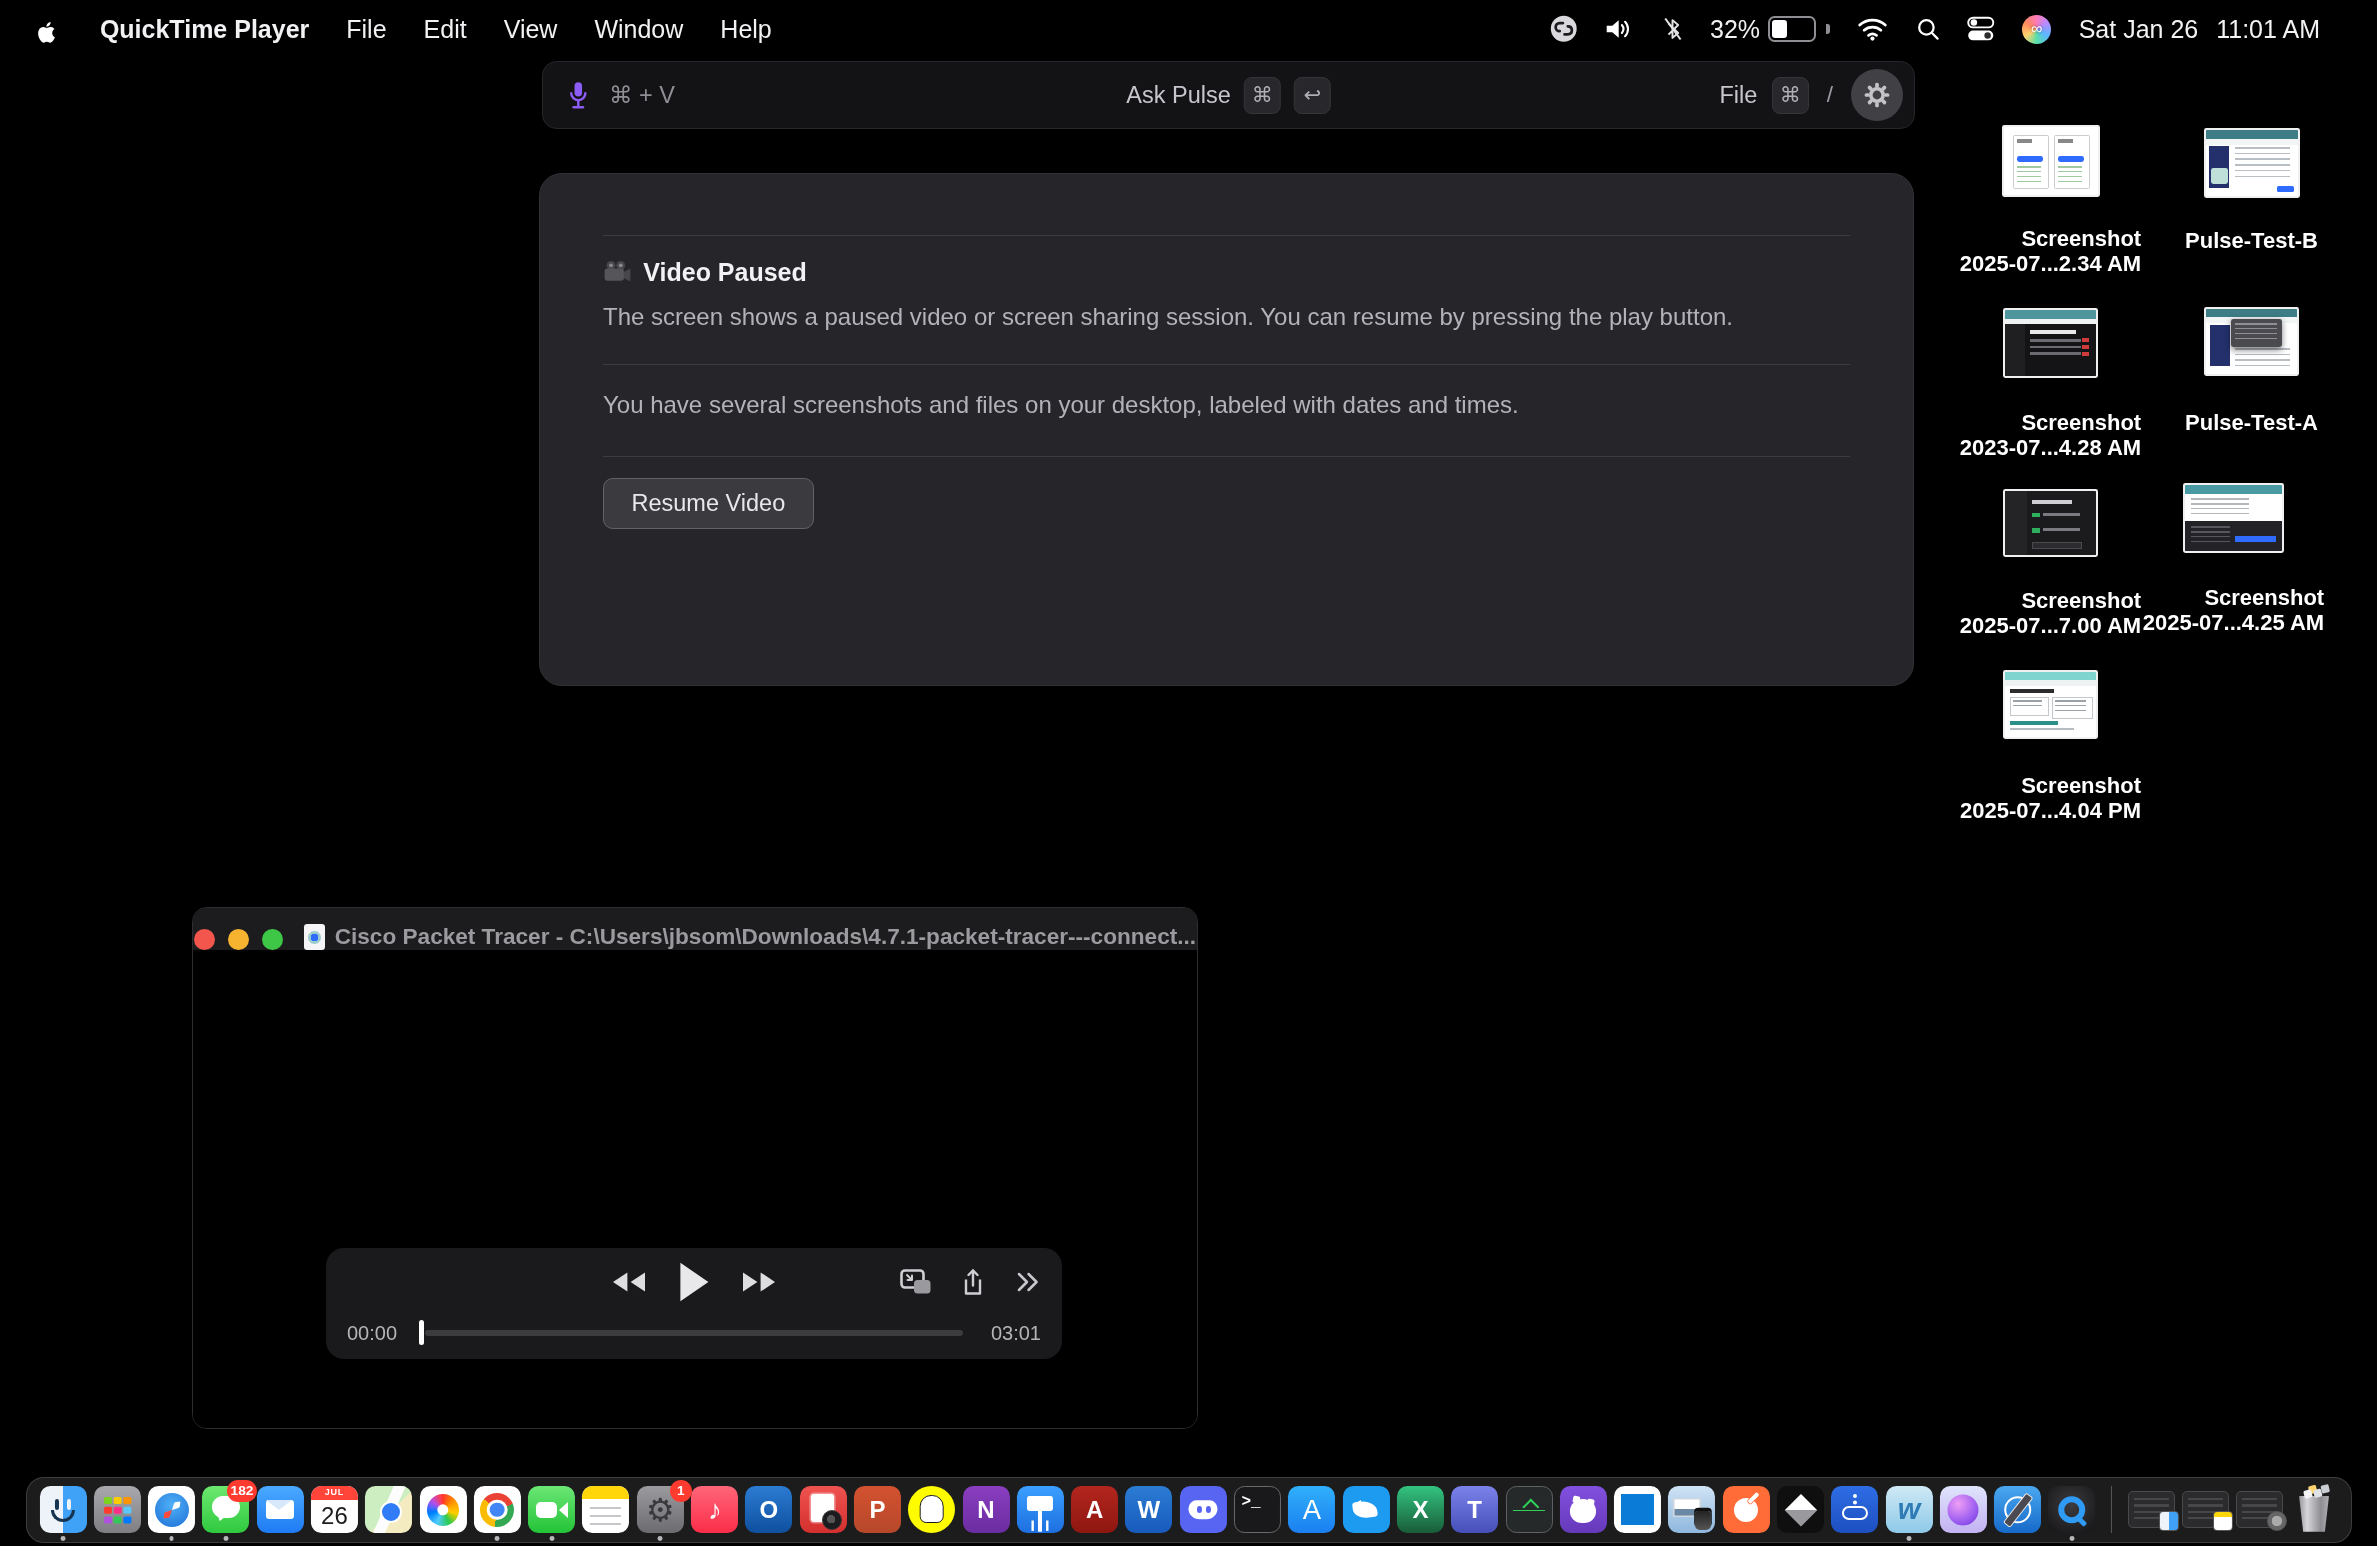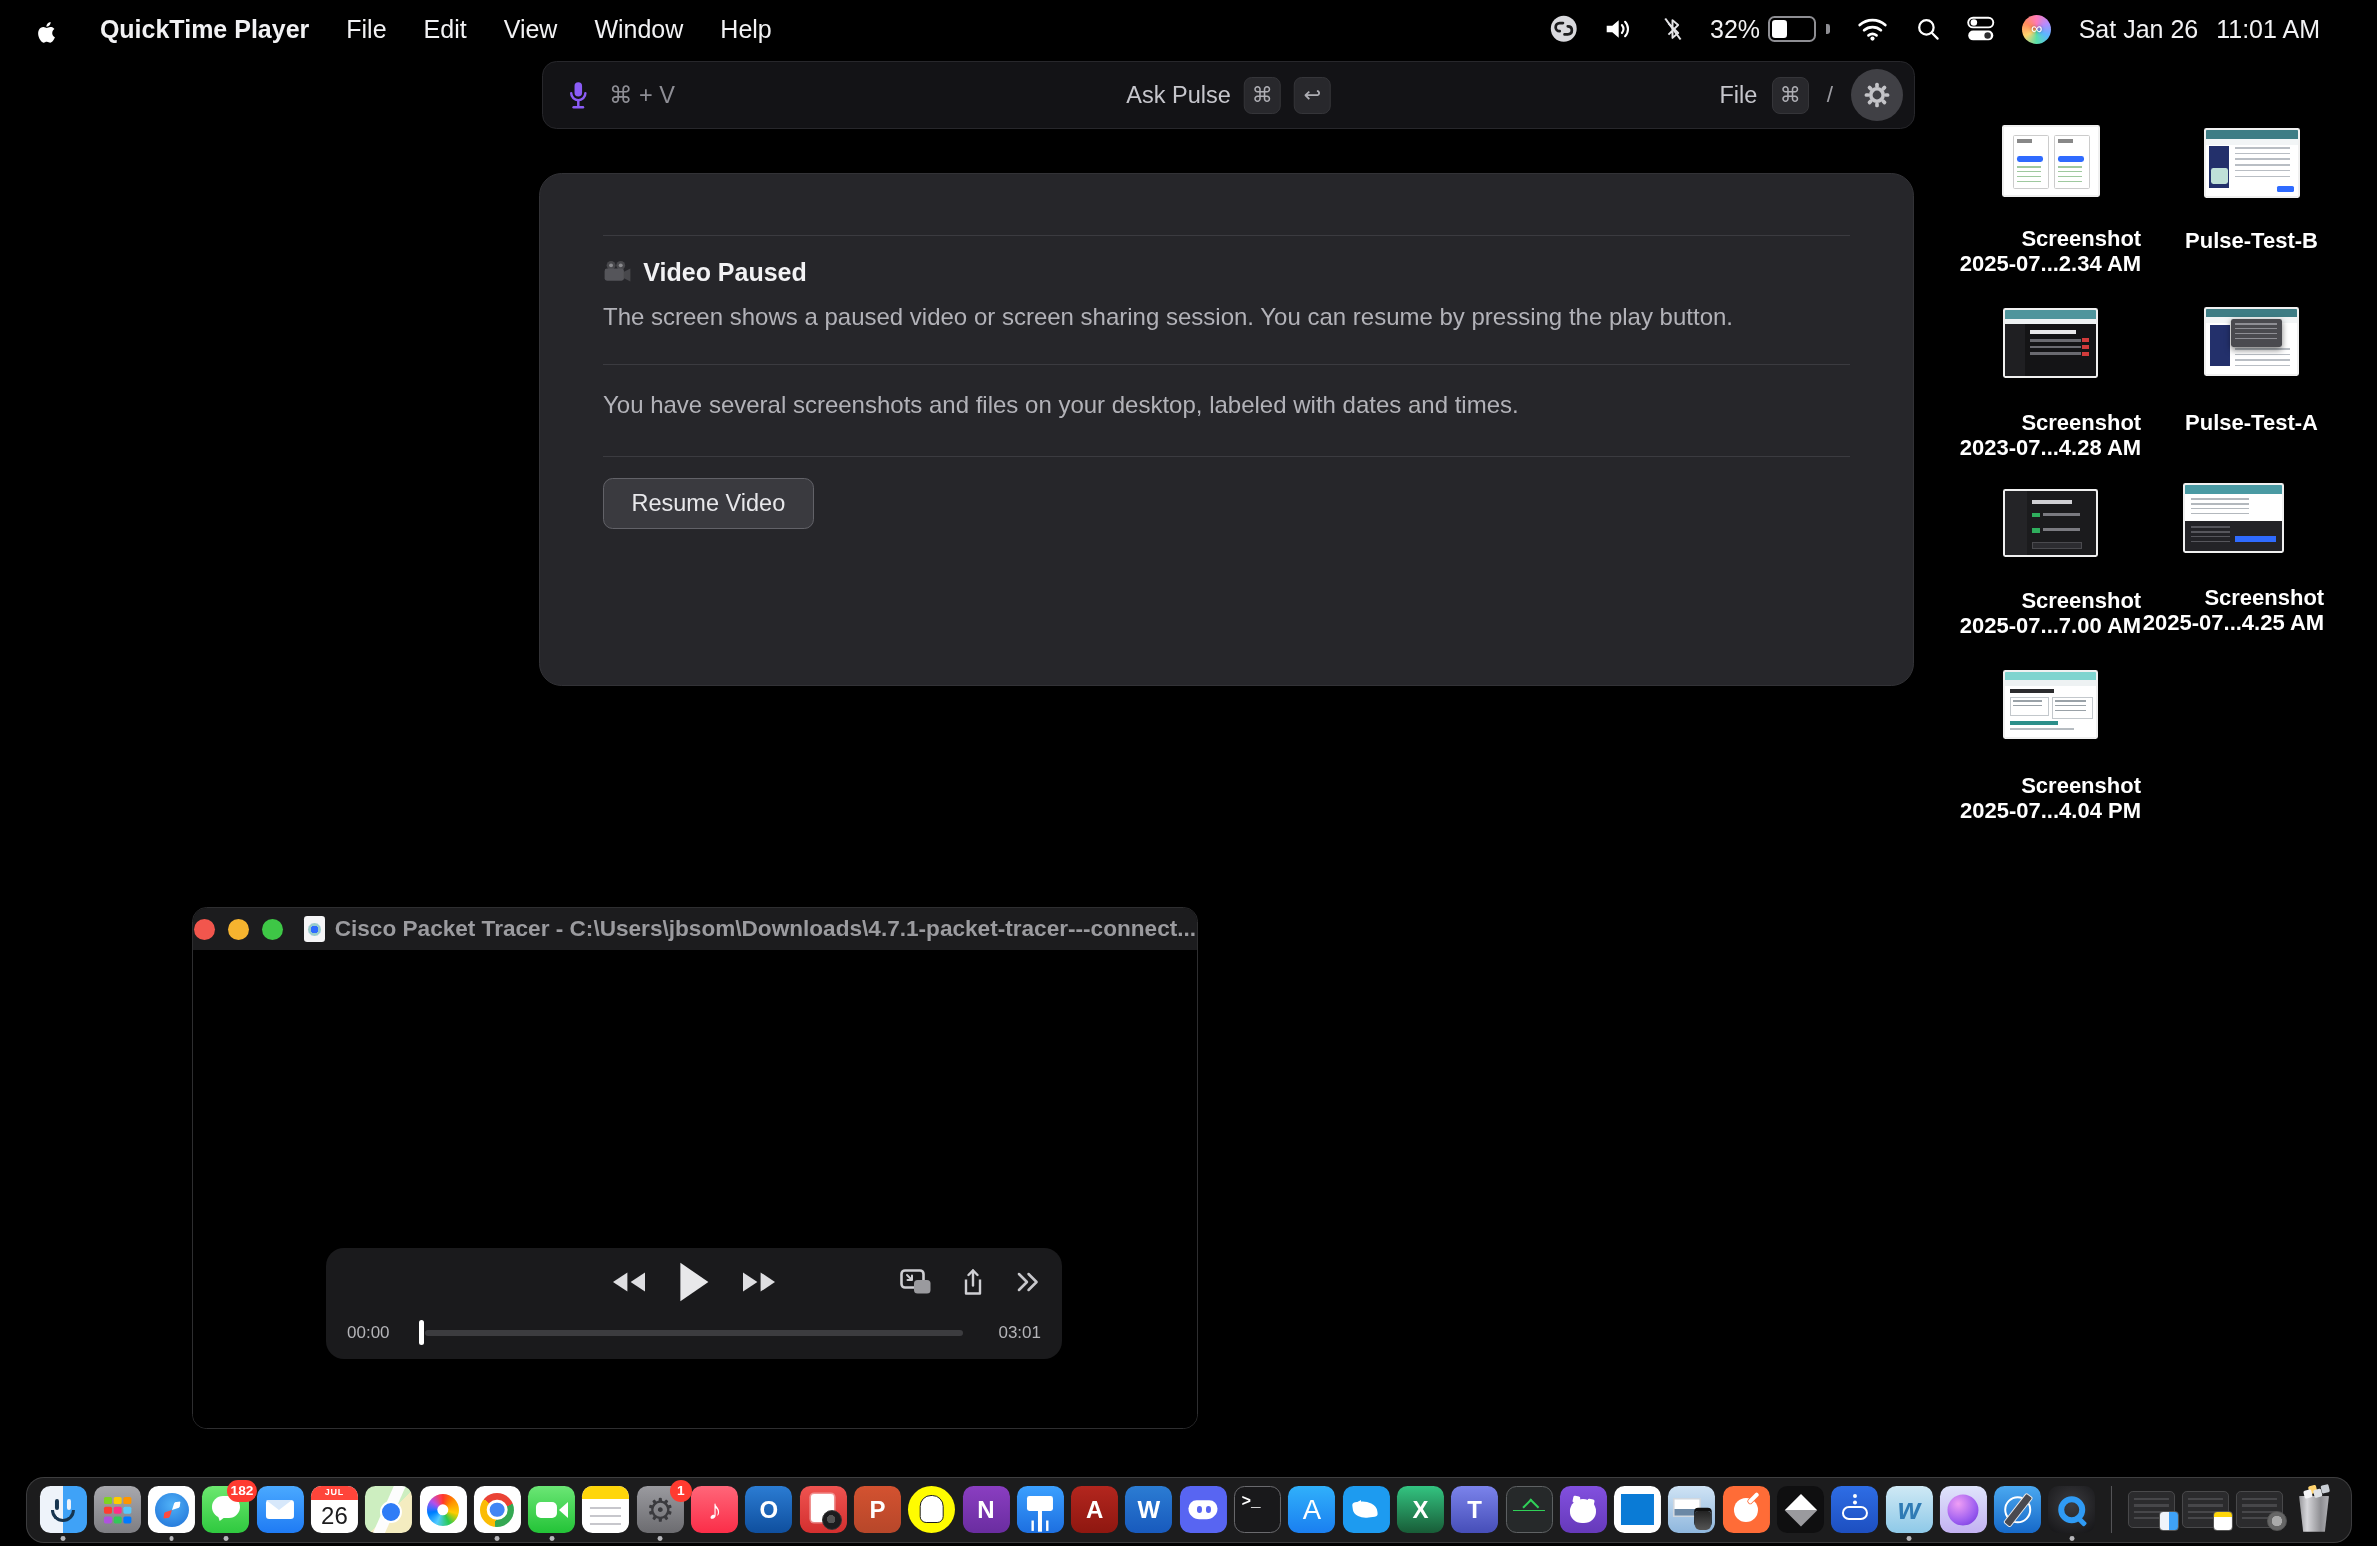--- a/index.html
+++ b/index.html
@@ -54,37 +54,37 @@
          box-shadow:0 3.2px 11.3px rgba(0,0,0,.7);overflow:hidden;}
   .thumb i{position:absolute;display:block;}
   .desk-label{margin-top:0;text-align:right;font-size:22px;font-weight:700;color:#fff;
       line-height:25px;text-shadow:0 1.6px 4px rgba(0,0,0,.95);white-space:nowrap;position:absolute;left:50%;transform:translateX(-50%);}
   .strip{position:absolute;top:0;left:0;right:0;height:13%;background:#4f959c;}
   .addr{position:absolute;top:13%;left:0;right:0;height:8%;background:#eef2f3;}
 
   
   #qt-window{position:absolute;left:192px;top:907px;width:1004px;height:520px;background:#000;
       border:0.8px solid #2e2e30;border-radius:14.6px;overflow:hidden;box-shadow:0 21px 57px rgba(0,0,0,.65);}
-  #qt-titlebar{height:42px;background:#1c1c1e;display:flex;align-items:center;padding-left:1px;border-bottom:0.8px solid #000;}
+  #qt-titlebar{height:42px;background:#1c1c1e;display:flex;align-items:flex-end;padding-left:1px;border-bottom:0.8px solid #000;}
   .tl{width:21px;height:21px;border-radius:50%;margin-right:13px;}
   .tl.red{background:#f2564d;}
   .tl.yellow{background:#f5b32f;}
   .tl.green{background:#3ec746;}
   .qt-docicon{width:21px;height:26px;background:#f5f5f7;border-radius:3.2px;margin:0 9.7px 0 8px;position:relative;}
   .qt-docicon::after{content:"";position:absolute;left:4px;top:7.3px;width:13px;height:13px;border-radius:50%;
       background:radial-gradient(circle at 50% 50%, #2f6bff 0 40%, #9cc 41% 70%, #2f6bff 71%);}
   #qt-title{color:#9b9b9f;font-size:22.6px;font-weight:700;white-space:nowrap;}
   #qt-video{position:absolute;top:43px;left:0;right:0;bottom:0;background:#000;}
   #qt-controls{position:absolute;left:133px;top:340px;width:736px;height:111px;background:#1a1a1c;
       border-radius:18px;}
   .qc-row1{position:absolute;top:0;left:0;right:0;height:68px;display:flex;align-items:center;justify-content:center;gap:31px;}
   .qc-right{position:absolute;right:21px;top:0;height:68px;display:flex;align-items:center;gap:29px;}
   .qc-btn{display:flex;align-items:center;justify-content:center;cursor:pointer;}
   .qc-row2{position:absolute;left:0;right:0;bottom:8px;height:36px;display:flex;align-items:center;padding:0 21px;}
-  .qc-time{color:#b4b4b8;font-size:17px;width:70px;}
+  .qc-time{color:#b4b4b8;font-size:20px;width:70px;}
   .qc-time.right{text-align:right;}
   .qc-track{flex:1;height:5.7px;background:#3c3c3f;border-radius:3.2px;margin:0 8px;position:relative;}
   .qc-playhead{position:absolute;left:-6.5px;top:-9.7px;width:5.7px;height:25px;background:#fff;border-radius:3.2px;}
 
   
   #dock{position:absolute;left:50%;bottom:3.2px;transform:translateX(-50%);height:66px;
      display:flex;align-items:center;gap:7.3px;padding:0 13px;background:rgba(30,30,32,.92);
      border:0.8px solid rgba(125,125,130,.35);border-radius:18px;box-sizing:border-box;}
   .dock-item{position:relative;flex:none;}
   .dot{position:absolute;bottom:-8px;left:50%;transform:translateX(-50%);width:4.9px;height:4.9px;border-radius:50%;background:#b6b6ba;}

